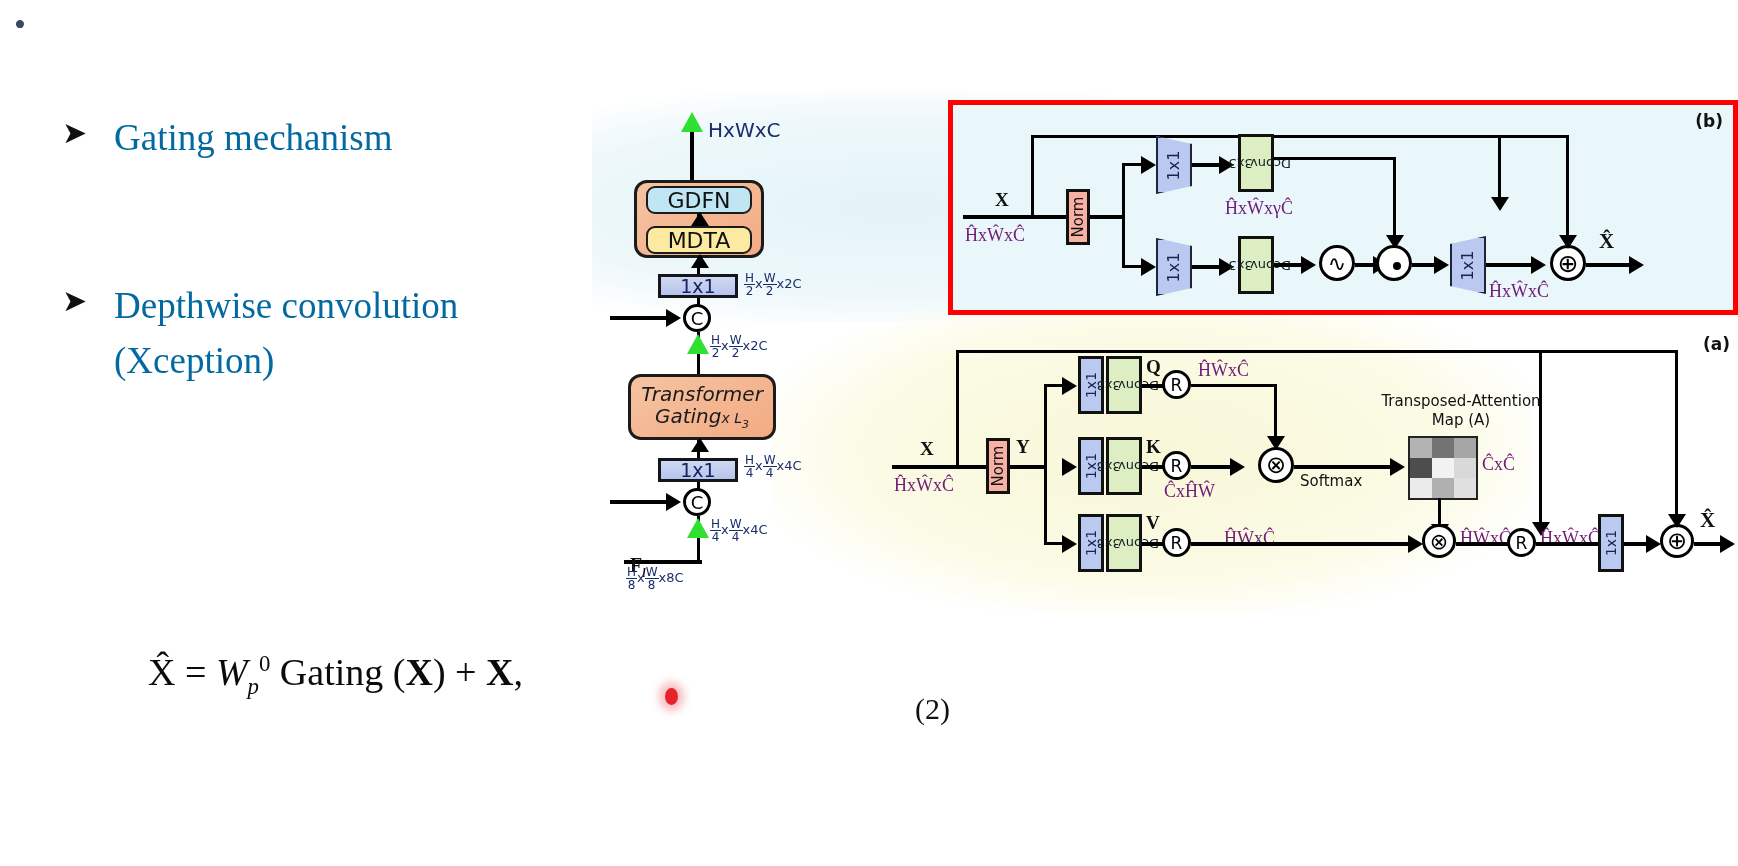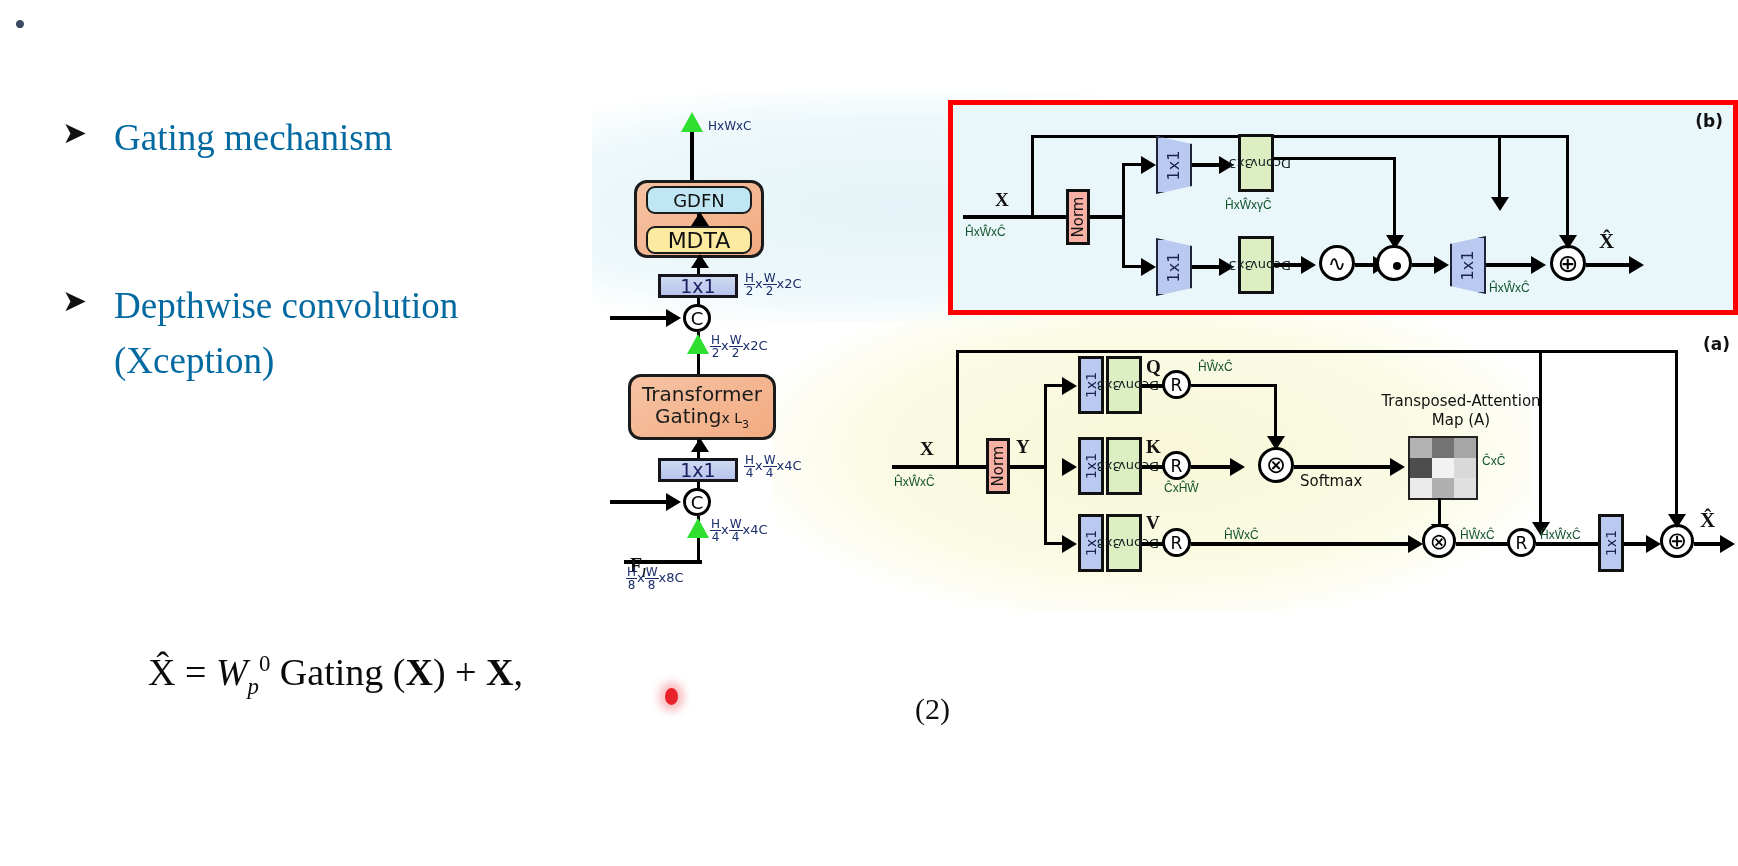--- a/index.html
+++ b/index.html
@@ -84,21 +84,21 @@
 
   .tb-outer {
     position:absolute; background:linear-gradient(150deg,#f6c3a3,#f2ab82);
     border:3px solid #1b1b1b; border-radius:13px;
   }
   .inner-box {
     position:absolute; border:2.5px solid #1b1b1b; border-radius:9px;
     display:flex; align-items:center; justify-content:center;
     font-family:"DejaVu Sans", sans-serif; font-weight:500;
   }
-  .box-gdfn { background:#bfe6f2; color:#111; font-size:18px; }
+  .box-gdfn { background:#bfe6f2; color:#111; font-size:22px; }
   .box-mdta { background:#fbeaa0; color:#111; font-size:22px; }
 
   .conv11 {
     position:absolute; background:linear-gradient(180deg,#cfd9f2,#b6c4ec);
     border:3px solid #15151b; display:flex; align-items:center; justify-content:center;
     font-family:"DejaVu Sans", sans-serif; color:#1a2060; font-size:19px;
   }
   .concat {
     position:absolute; border:3.5px solid #000; border-radius:50%;
     background:#fff; display:flex; align-items:center; justify-content:center;
@@ -175,22 +175,22 @@
     font-family:"DejaVu Sans", sans-serif; color:#000;
   }
   .dot-center {
     position:absolute; width:8px; height:8px; border-radius:50%; background:#000;
   }
   .mathlabel {
     position:absolute; font-family:"Liberation Serif", serif; font-weight:bold;
     font-size:19px; color:#111; white-space:nowrap;
   }
   .dimred {
-    position:absolute; font-family:Liberation Sans, sans-serif; font-size:12px;
-    color:#14532d; white-space:nowrap;
+    position:absolute; font-family:Liberation Serif, serif; font-size:18px;
+    color:#701a75; white-space:nowrap;
   }
   .plain {
     position:absolute; font-family:"DejaVu Sans", sans-serif; font-size:15px;
     color:#111; white-space:nowrap;
   }
   .att-title {
     position:absolute; font-family:"DejaVu Sans", sans-serif; font-size:15px;
     color:#111; text-align:center; line-height:19px; white-space:nowrap;
   }
   #att-grid {
@@ -236,21 +236,21 @@
 </div>
 
 <div id="figure">
   <div id="fig-bg-blue"></div>
   <div id="fig-bg-yellow"></div>
 
   <div id="pipeline">
 
     <div class="vline" style="left:88px; top:30px; height:52px;"></div>
     <div class="greentri" style="left:79px; top:10px;"></div>
-    <div class="dimlabel" style="left:106px; top:18px; font-size:12px;">HxWxC</div>
+    <div class="dimlabel" style="left:106px; top:18px; font-size:20px;">HxWxC</div>
 
     <div class="tb-outer" style="left:32px; top:78px; width:130px; height:78px;"></div>
     <div class="inner-box box-gdfn" style="left:44px; top:84px; width:106px; height:28px;">GDFN</div>
     <div class="vline" style="left:95px; top:112px; height:14px; width:3px;"></div>
     <div class="blacktri" style="left:89px; top:110px;"></div>
     <div class="inner-box box-mdta" style="left:44px; top:124px; width:106px; height:28px;">MDTA</div>
 
     <div class="vline" style="left:95px; top:156px; height:18px; width:3px;"></div>
     <div class="blacktri" style="left:89px; top:152px;"></div>
 
@@ -264,21 +264,21 @@
     <div class="hline" style="left:8px; top:214px; width:58px; height:4px;"></div>
     <div class="blacktri-right" style="left:64px; top:207px;"></div>
 
     <div class="vline" style="left:95px; top:230px; height:44px; width:3px;"></div>
     <div class="greentri" style="left:85px; top:232px;"></div>
     <div class="dimlabel" style="left:108px; top:232px;">
       <span class="frac"><span class="num">H</span><span class="den">2</span></span>x<span class="frac"><span class="num">W</span><span class="den">2</span></span>x2C
     </div>
 
     <div class="tb-outer" style="left:26px; top:272px; width:148px; height:66px;"></div>
-    <div class="tb-label" style="left:26px; top:281px; width:148px;">
+    <div class="tb-label" style="left:26px; top:281px; width:148px;font-style:italic;">
       <span>Transformer</span><br>
       <span>Gating</span><span style="font-size:14px;">x L</span><sub style="font-size:11px;">3</sub>
     </div>
 
     <div class="vline" style="left:95px; top:338px; height:20px; width:3px;"></div>
     <div class="blacktri" style="left:89px; top:336px;"></div>
 
     <div class="conv11" style="left:56px; top:356px; width:80px; height:24px;">1x1</div>
     <div class="dimlabel" style="left:142px; top:352px;">
       <span class="frac"><span class="num">H</span><span class="den">4</span></span>x<span class="frac"><span class="num">W</span><span class="den">4</span></span>x4C

